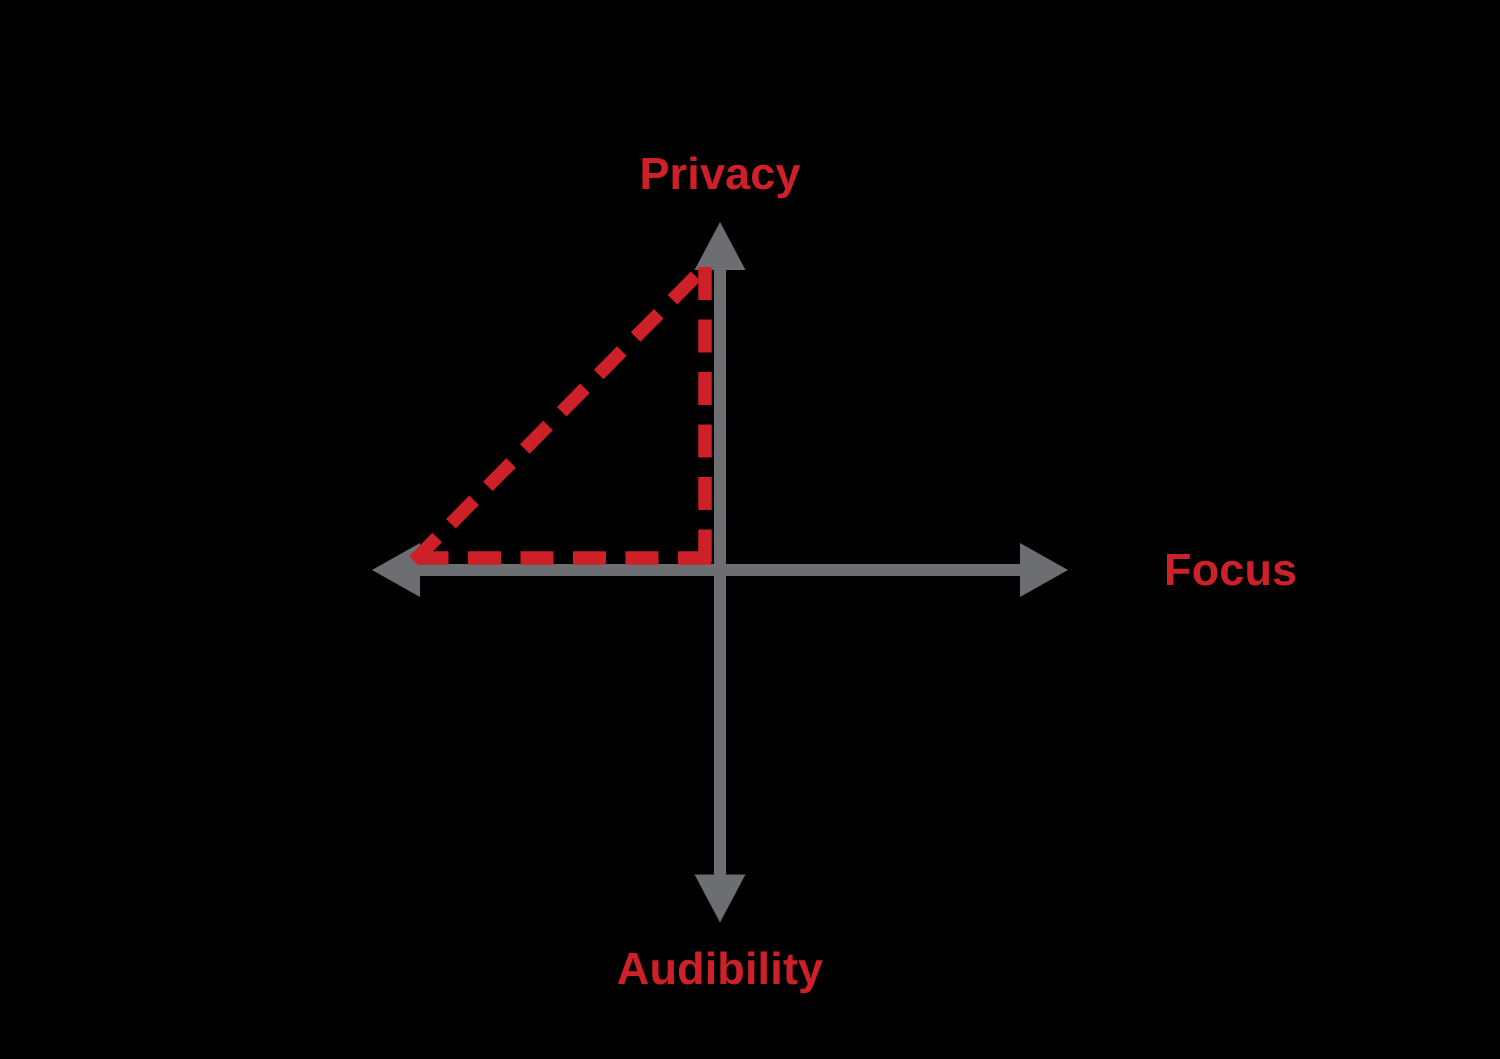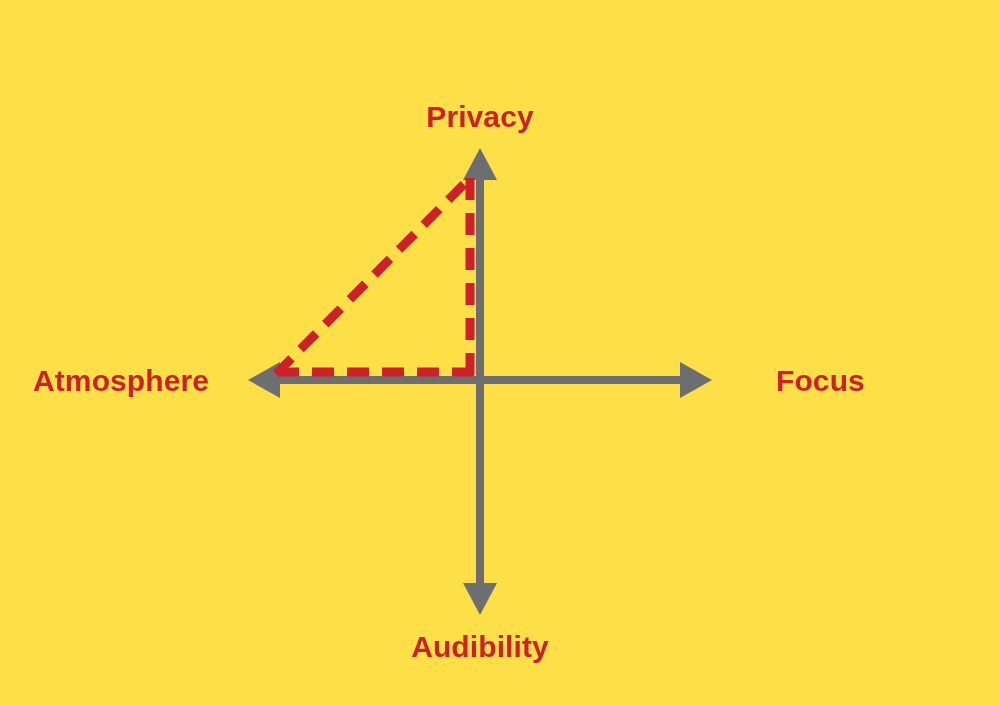--- a/index.html
+++ b/index.html
@@ -11,21 +11,21 @@
   body {
     width: 1000px;
     height: 706px;
     overflow: hidden;
     font-family: "Liberation Sans", sans-serif;
   }
   #diagram-root {
     position: relative;
     width: 1000px;
     height: 706px;
-    background: #fde047;
+    background: #000000;
   }
   #axes-svg {
     position: absolute;
     left: 0;
     top: 0;
     width: 1000px;
     height: 706px;
     display: block;
   }
   .axis-label {
@@ -96,19 +96,18 @@
       <line x1="470" y1="178" x2="470" y2="376" stroke-dasharray="22 13"></line>
 
       <line x1="474" y1="372" x2="278" y2="372" stroke-dasharray="22 13"></line>
 
       <line x1="276" y1="374" x2="470" y2="178" stroke-dasharray="22 13"></line>
     </g>
   </svg>
 
   <div class="axis-label" id="label-privacy">Privacy</div>
 
-  <div class="axis-label" id="label-atmosphere">Atmosphere</div>
 
   <div class="axis-label" id="label-focus">Focus</div>
 
   <div class="axis-label" id="label-audibility">Audibility</div>
 
 </div>
 
 </body></html>

